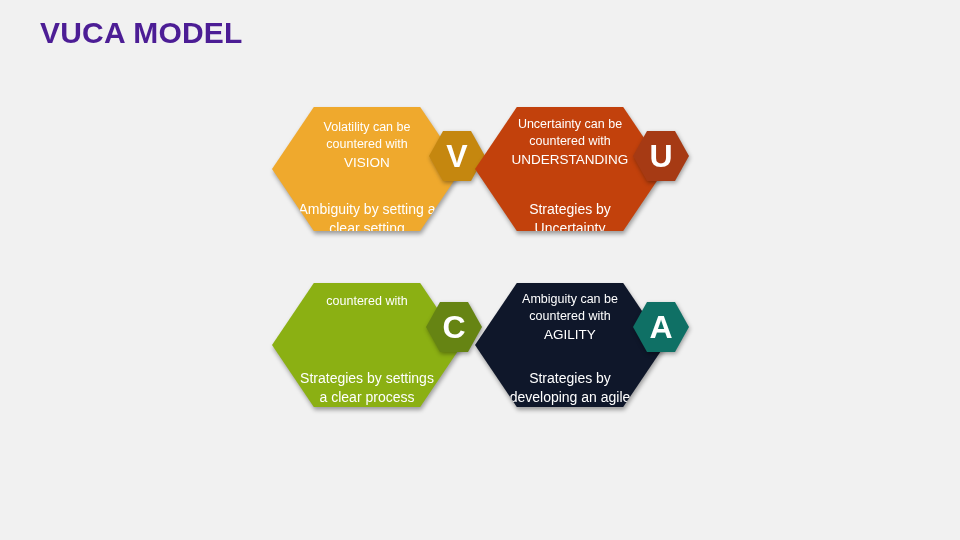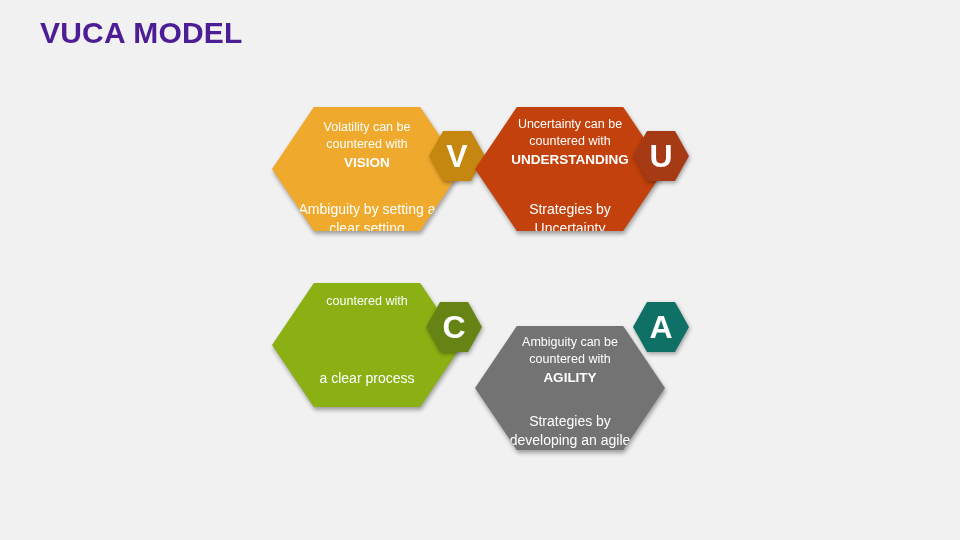--- a/index.html
+++ b/index.html
@@ -13,21 +13,21 @@
   }
   .hex {
     position:absolute; width:190px; height:124px;
     clip-path: polygon(22% 0%, 78% 0%, 100% 50%, 78% 100%, 22% 100%, 0% 50%);
   }
   .hex-wrap { position:absolute; filter: drop-shadow(1px 3px 2px rgba(0,0,0,0.35)); }
   .hex-text {
     position:absolute; left:0; width:190px; text-align:center; color:#fff;
   }
   .line1 { font-size:12.5px; line-height:17px; }
-  .key { font-size:13.5px; font-weight:bold; line-height:19px; }
+  .key { font-size:13.5px; font-weight:normal; line-height:19px; }
   .strategy { font-size:14px; line-height:19px; }
   .badge-wrap { position:absolute; filter: drop-shadow(1px 2px 2px rgba(0,0,0,0.35)); }
   .badge {
     width:56px; height:50px; display:flex; align-items:center; justify-content:center;
     clip-path: polygon(25% 0%, 75% 0%, 100% 50%, 75% 100%, 25% 100%, 0% 50%);
     color:#fff; font-weight:bold; font-size:32px;
   }
 </style>
 </head>
 <body>
@@ -67,30 +67,31 @@
 <div class="badge-wrap" style="left:633px; top:131px;">
   <div class="badge" style="background:#A63A14;">U</div>
 </div>
 
 <div class="hex-wrap" style="left:272px; top:283px;">
   <div class="hex" style="position:relative; background:#8BB013;">
     <div class="hex-text" style="top:10px;">
       <div class="line1">countered with</div>
     </div>
     <div class="hex-text" style="top:86px;">
+      <div class="strategy">Strategies by settings</div>
       <div class="strategy">a clear process</div>
     </div>
   </div>
 </div>
 <div class="badge-wrap" style="left:426px; top:302px;">
   <div class="badge" style="background:#668413;">C</div>
 </div>
 
 <div class="hex-wrap" style="left:475px; top:283px;">
-  <div class="hex" style="position:relative; background:#737373;margin-top:43px;">
+  <div class="hex" style="position:relative; background:#0f172a;">
     <div class="hex-text" style="top:8px;">
       <div class="line1">Ambiguity can be</div>
       <div class="line1">countered with</div>
       <div class="key">AGILITY</div>
     </div>
     <div class="hex-text" style="top:86px;">
       <div class="strategy">Strategies by</div>
       <div class="strategy">developing an agile</div>
       <div class="strategy">culture</div>
     </div>

